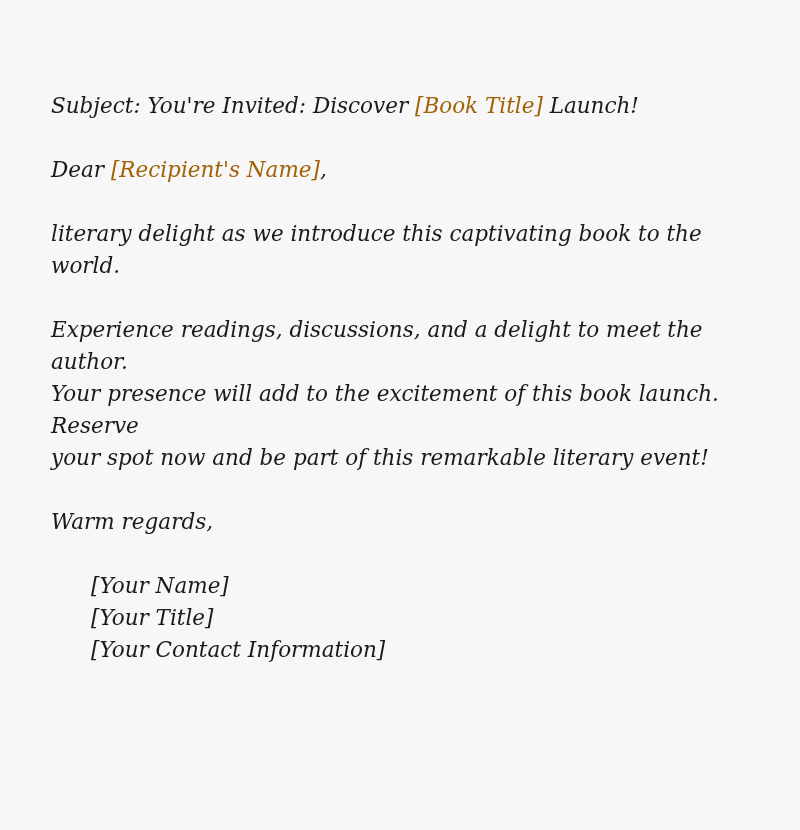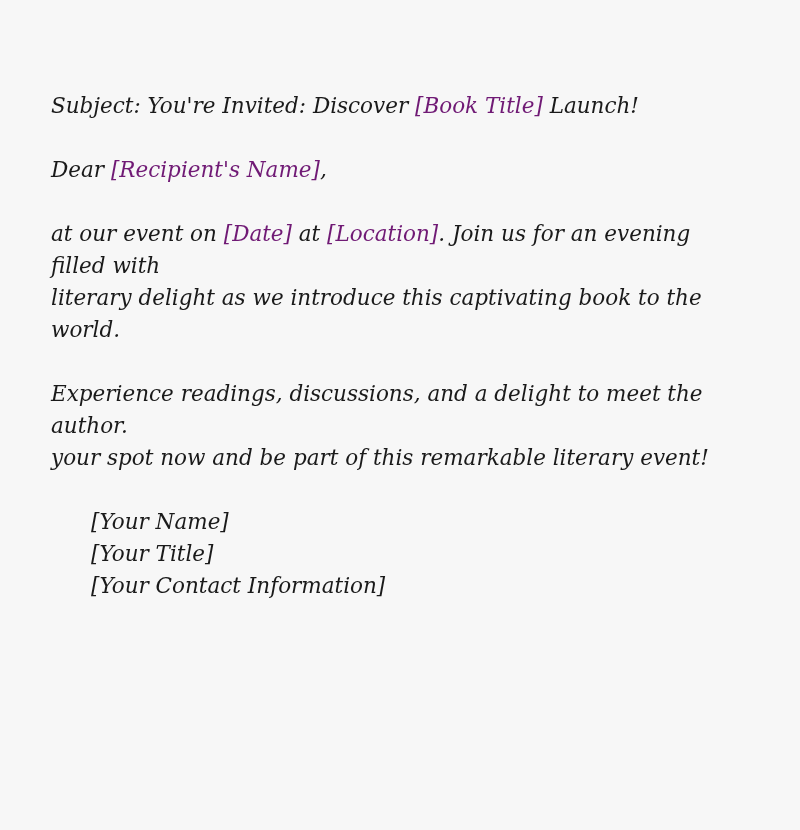--- a/index.html
+++ b/index.html
@@ -35,50 +35,53 @@
   }
   .block.tight {
     margin-bottom: 0;
     margin-left: 40px;
   }
   .line {
     display: block;
     white-space: pre-wrap;
   }
   .ph {
-    color: #701a75;
+    color: #a16207;
   }
   .sig-block .line {
     line-height: 32px;
   }
 </style>
 </head>
 <body>
 
 <div class="page">
   <div class="letter">
 
     <div class="block">
       <span class="line"><span>Subject: You're Invited: Discover </span><span class="ph">[Book Title]</span><span> Launch!</span></span>
     </div>
 
     <div class="block">
       <span class="line"><span>Dear </span><span class="ph">[Recipient's Name]</span><span>,</span></span>
     </div>
 
     <div class="block">
-      <span class="line"><span>at our event on </span><span class="ph">[Date]</span><span> at </span><span class="ph">[Location]</span><span>. Join us for an evening filled with</span></span>
       <span class="line">literary delight as we introduce this captivating book to the world.</span>
     </div>
 
     <div class="block">
       <span class="line">Experience readings, discussions, and a delight to meet the author.</span>
+      <span class="line">Your presence will add to the excitement of this book launch. Reserve</span>
       <span class="line">your spot now and be part of this remarkable literary event!</span>
     </div>
 
+    <div class="block">
+      <span class="line">Warm regards,</span>
+    </div>
 
     <div class="block tight sig-block">
       <span class="line">[Your Name]</span>
       <span class="line">[Your Title]</span>
       <span class="line">[Your Contact Information]</span>
     </div>
 
   </div>
 </div>
 

